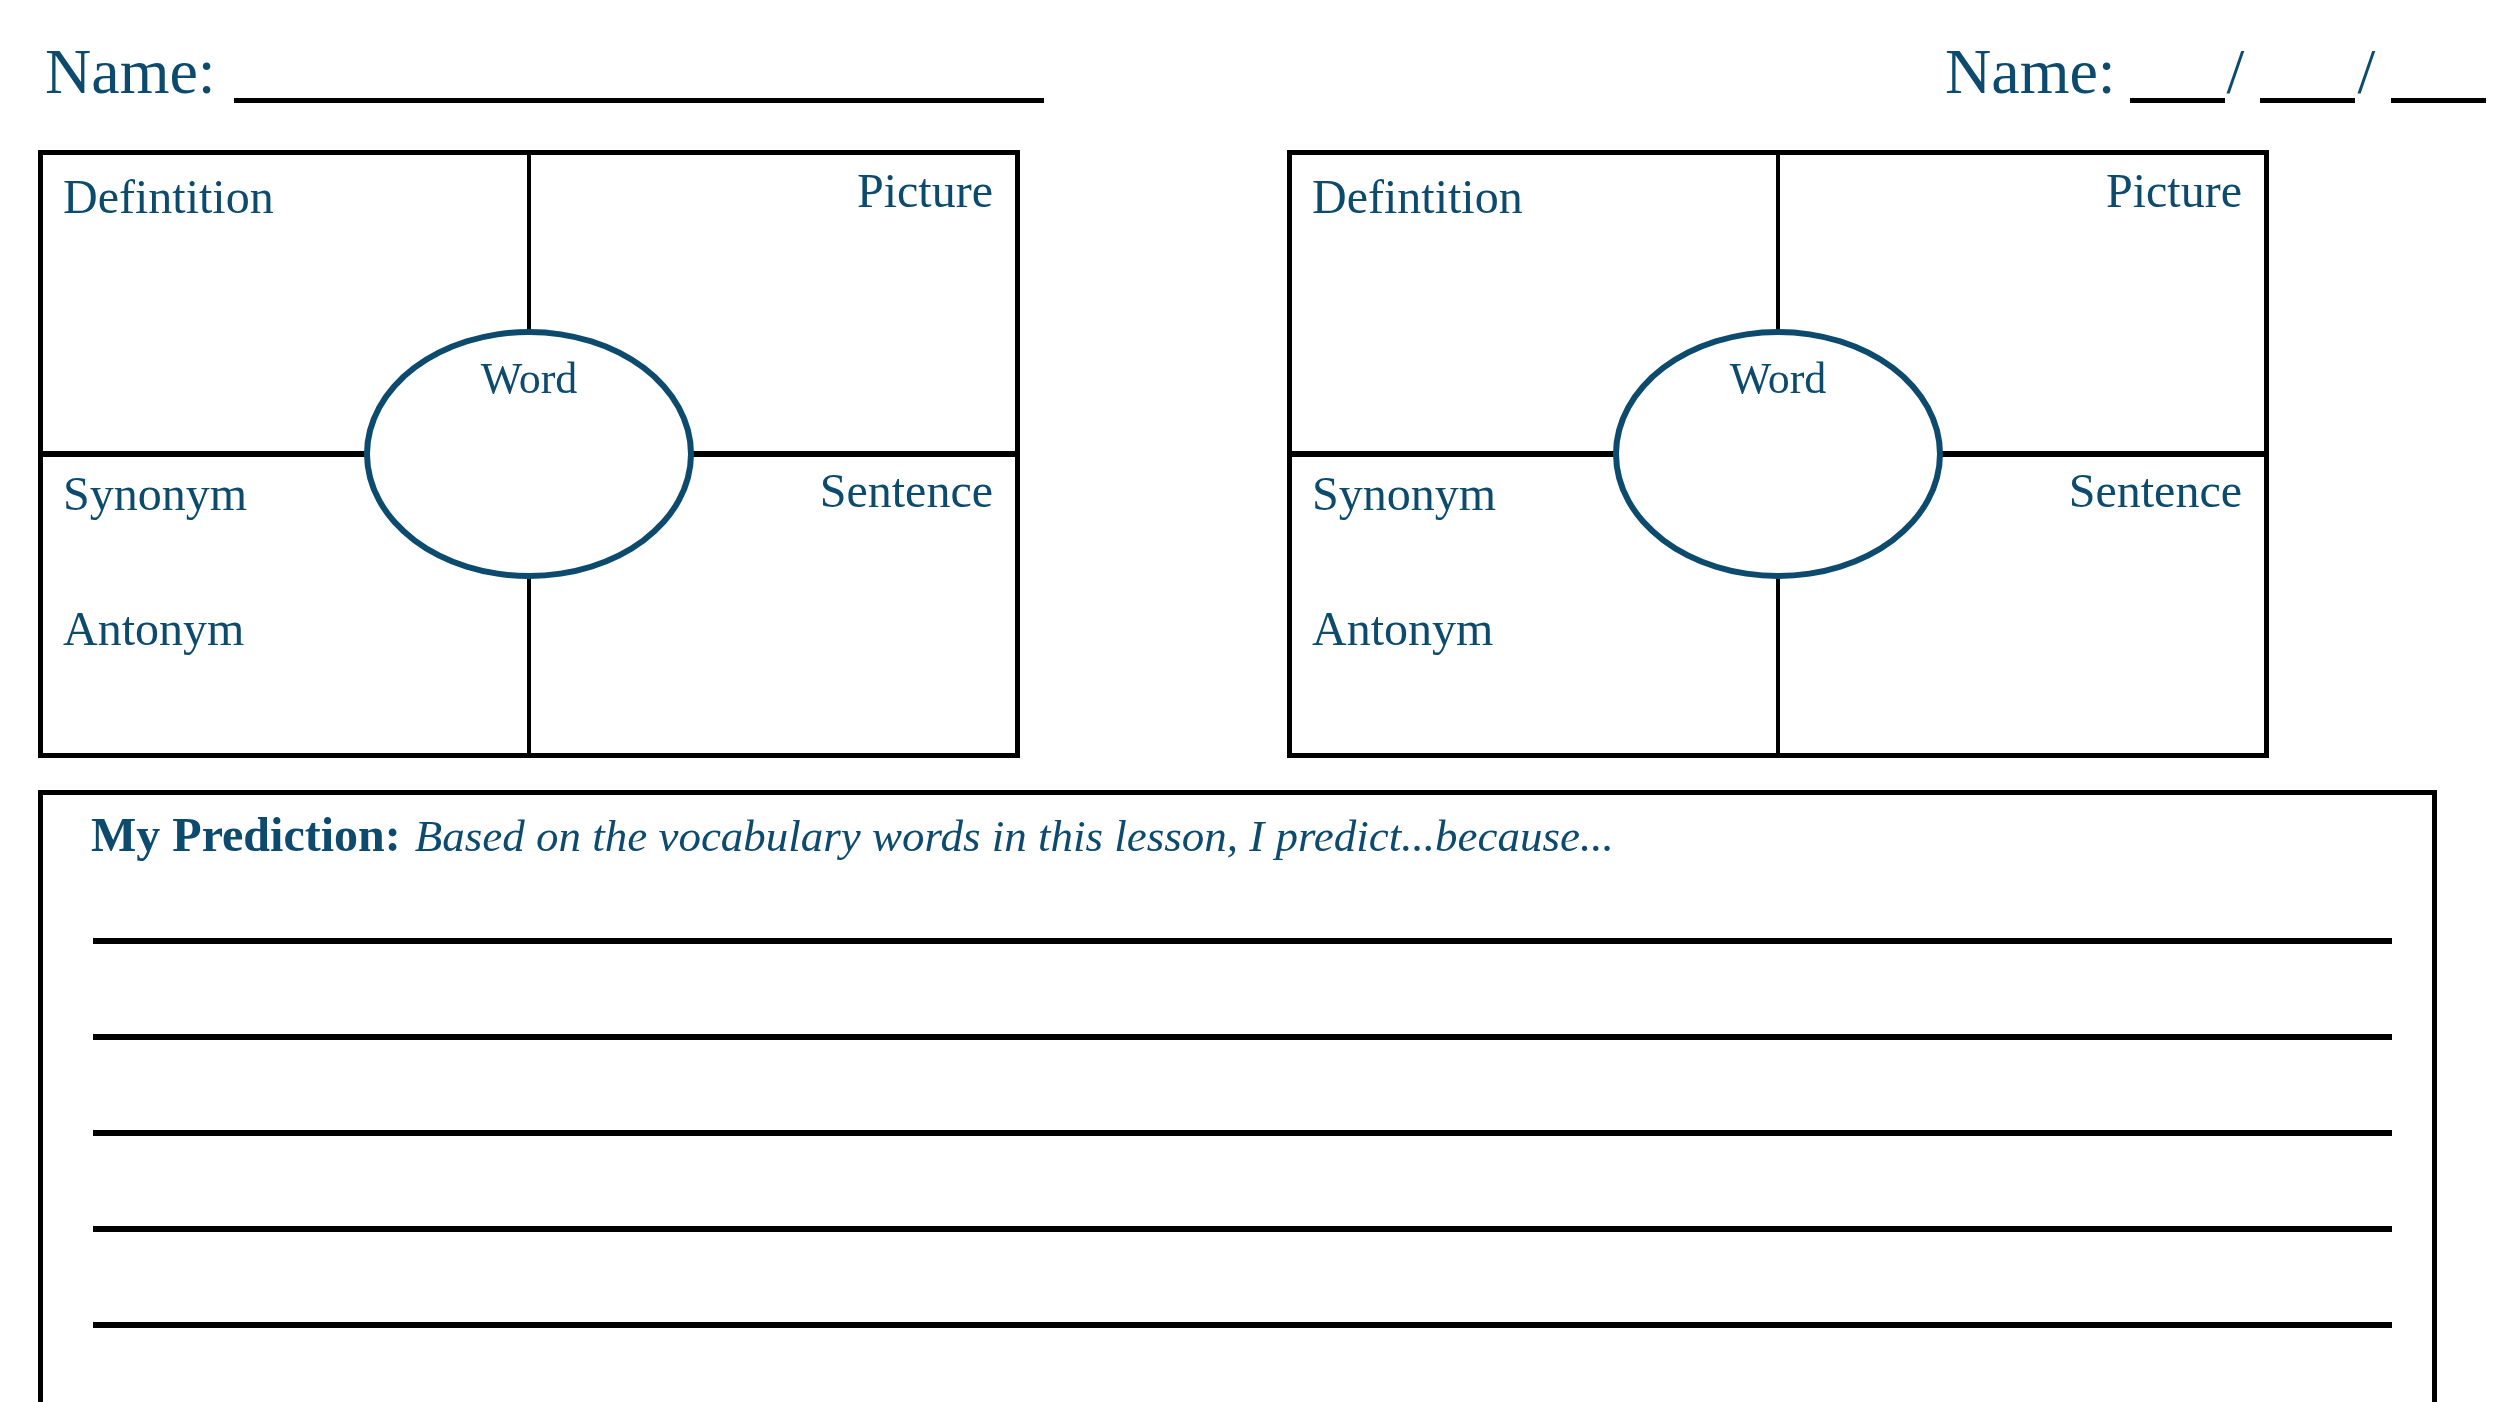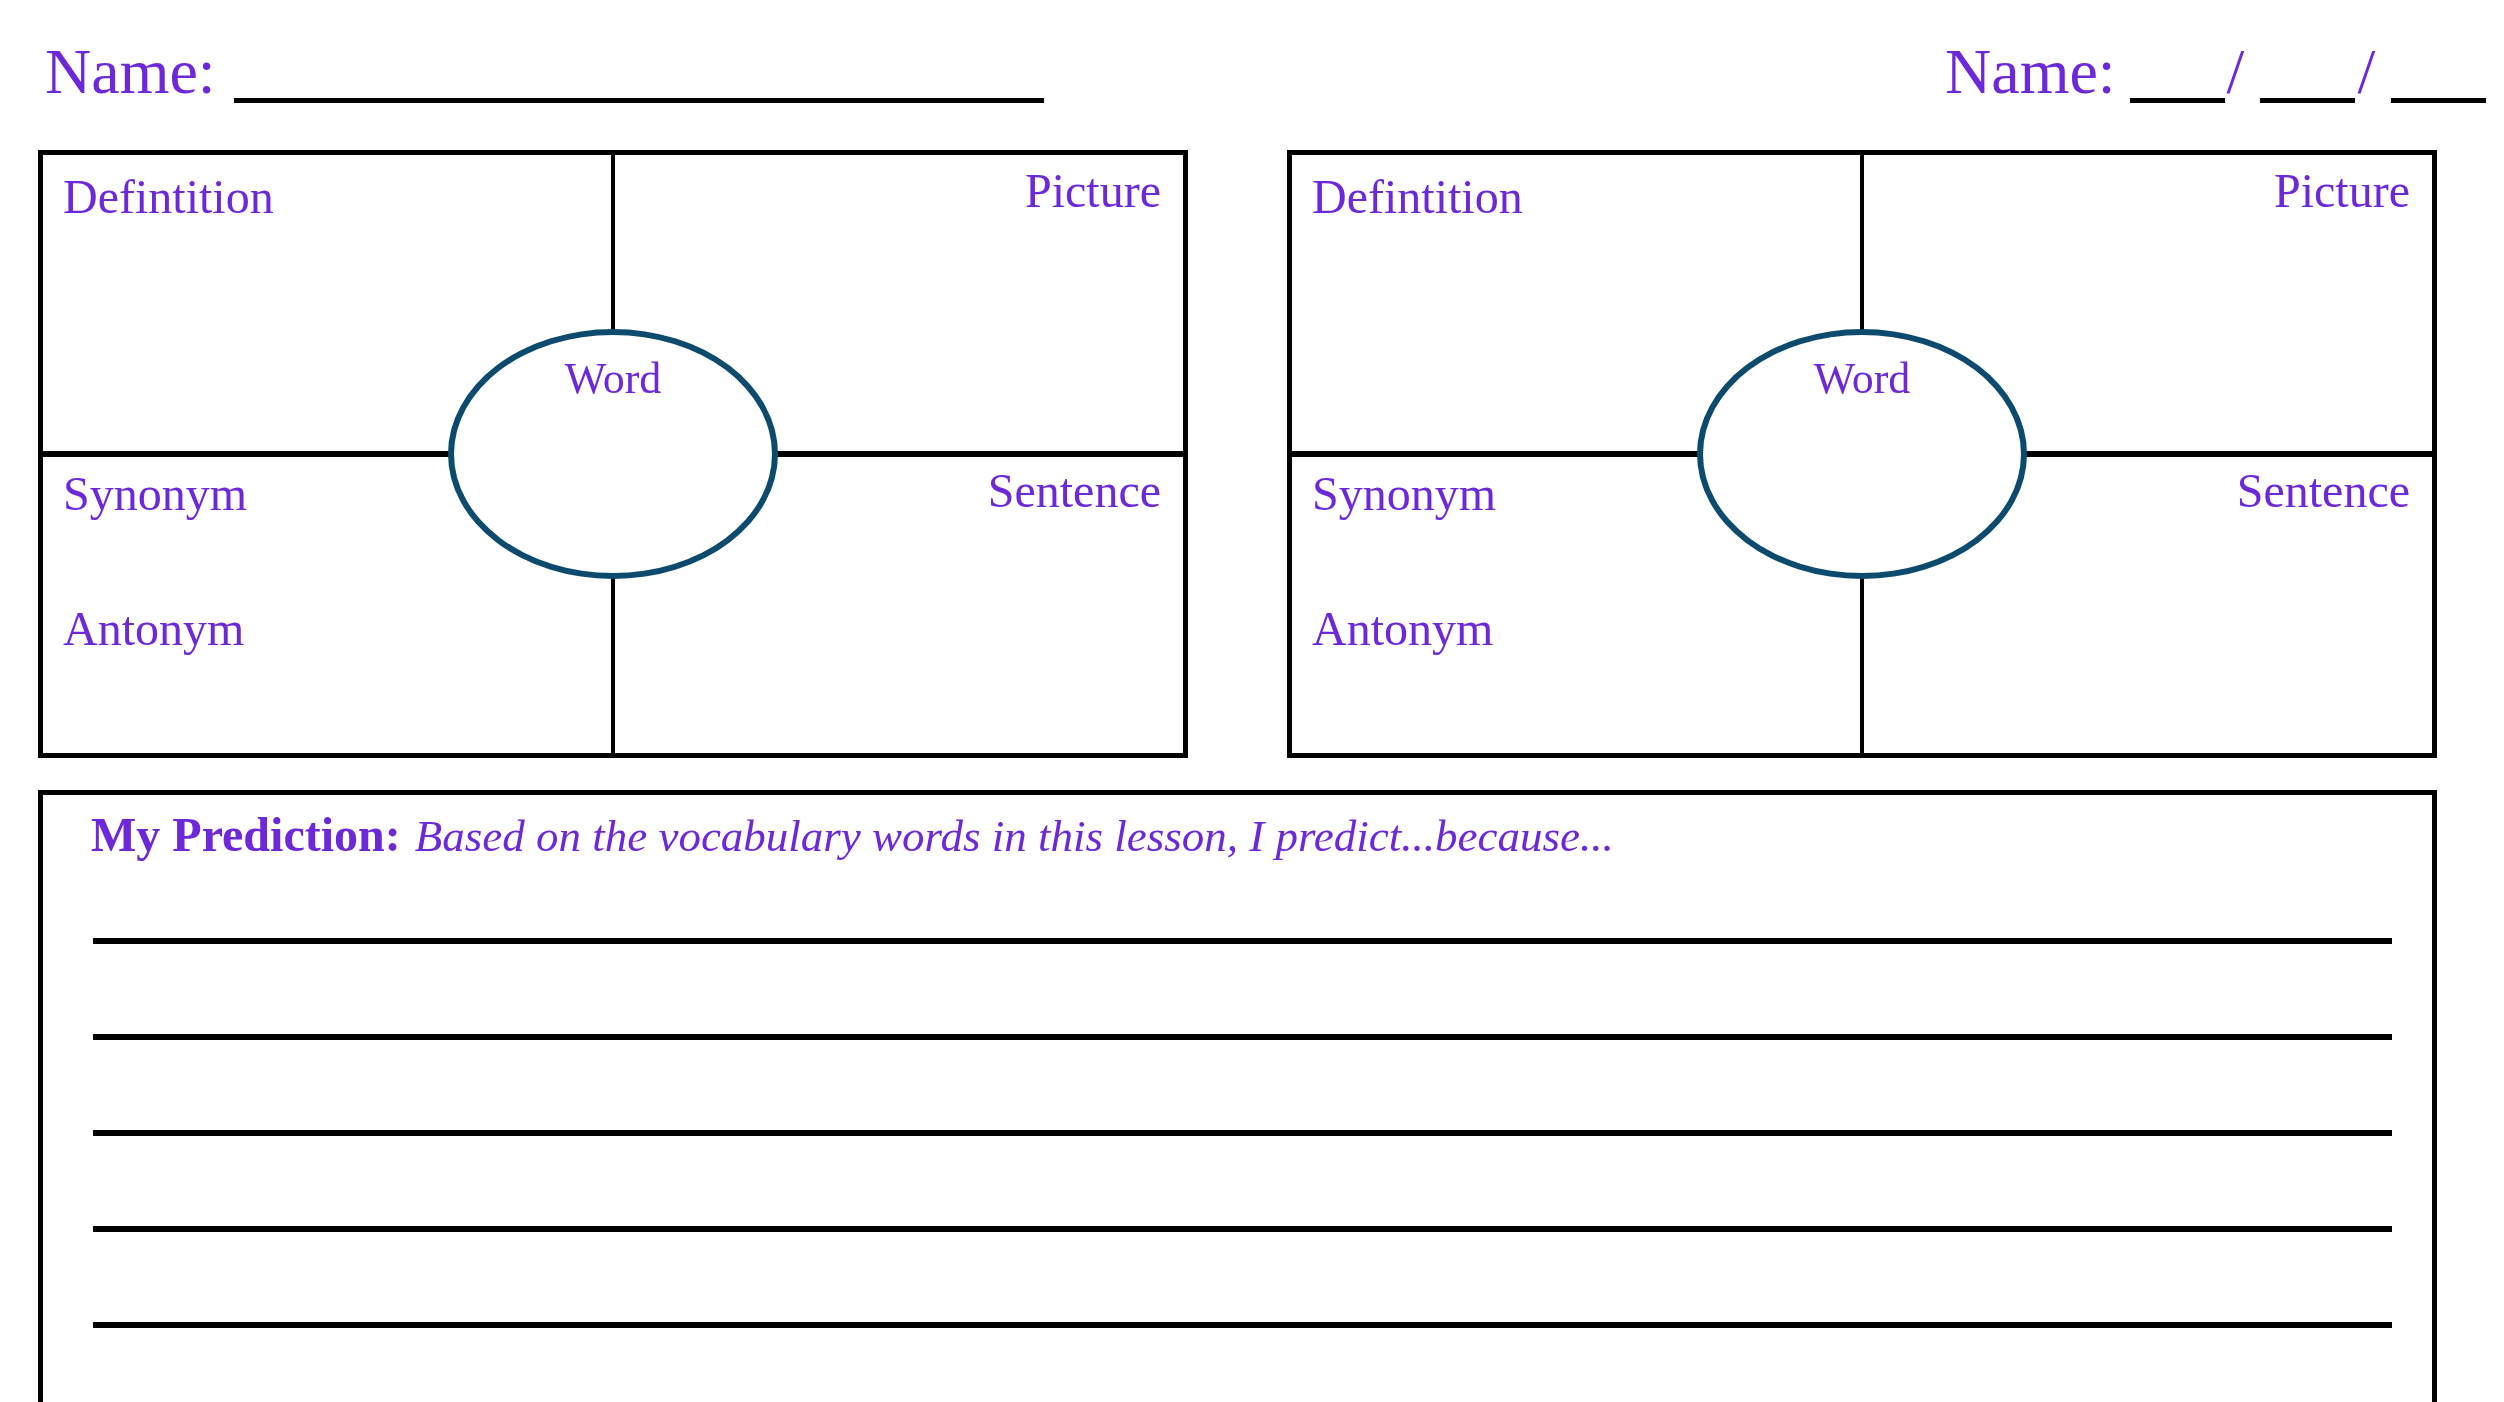--- a/index.html
+++ b/index.html
@@ -2,21 +2,21 @@
 <html><head>
 <meta charset="utf-8">
 <style>
   * { margin: 0; padding: 0; box-sizing: border-box; }
   html, body { background: #ffffff; }
   .page {
     position: relative;
     width: 2504px;
     height: 1402px;
     background: #ffffff;
-    color: #6d28d9;
+    color: #0c4a6e;
     font-family: "Liberation Serif", serif;
     overflow: hidden;
   }
 
   
   .hfield { position: absolute; font-size: 64px; line-height: 1; white-space: nowrap; }
   .hfield-name  { left: 45px;   top: 40px; }
   .hfield-class { left: 1105px; top: 40px; }
   .hfield-date  { left: 1945px; top: 40px; }
   .blank {
@@ -28,21 +28,21 @@
   .blank-name  { width: 810px; margin-left: 18px; }
   .blank-class { width: 620px; margin-left: 12px; }
   .blank-date  { width: 95px;  margin-left: 14px; }
   .blank-date + .slash { margin-left: 2px; }
   .slash { letter-spacing: 2px; }
 
   
   .word-map {
     position: absolute;
     top: 150px;
-    width: 1150px;
+    width: 982px;
     height: 608px;
     border: 5px solid #000;
     background: #ffffff;
   }
   .word-map.first  { left: 38px; }
   .word-map.second { left: 1287px; }
 
   .quadrant { position: absolute; width: 50%; height: 50%; }
   .q-tl { left: 0;   top: 0;   padding: 18px 0 0 20px; }
   .q-tr { left: 50%; top: 0;   padding: 12px 22px 0 0; text-align: right; }

